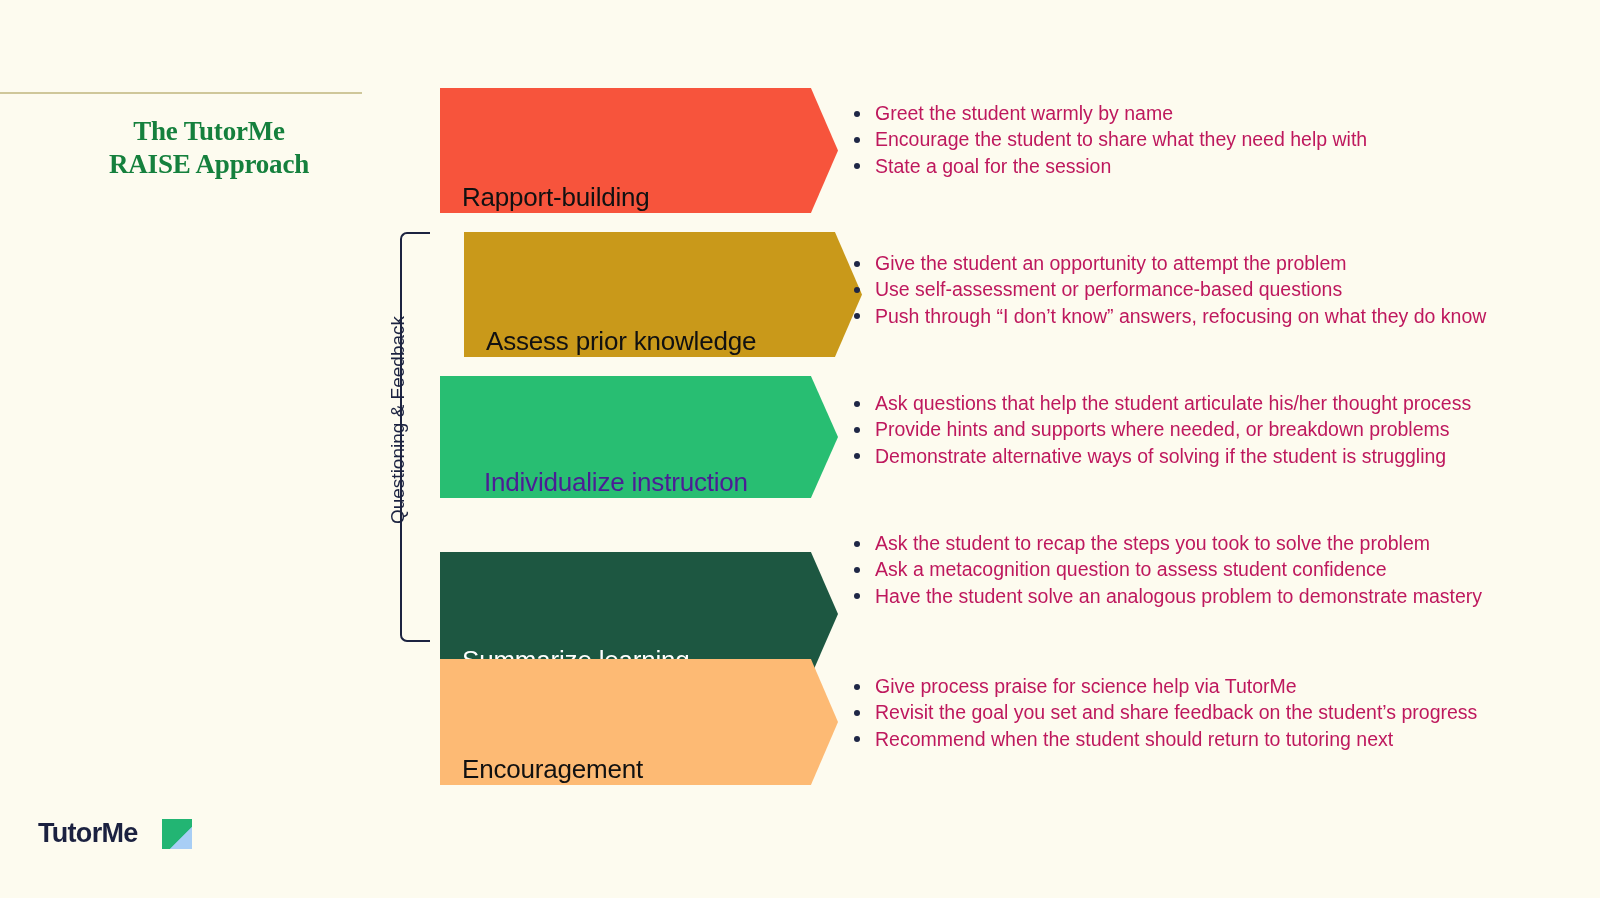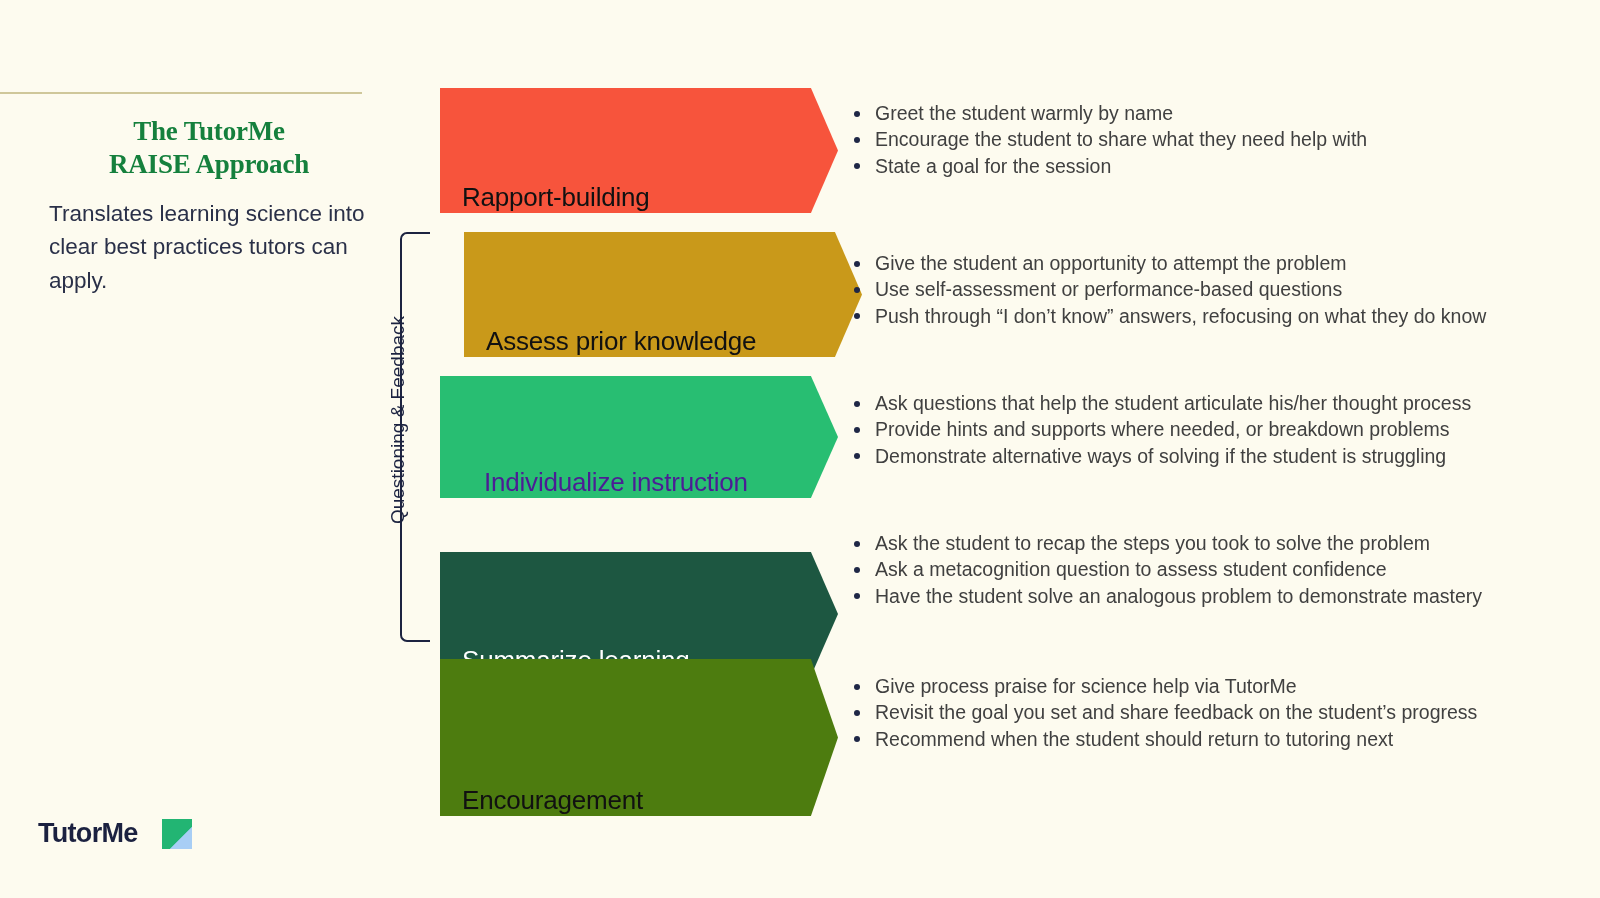--- a/index.html
+++ b/index.html
@@ -146,21 +146,21 @@
     top: 0;
     list-style: none;
     margin: 0;
     padding: 0;
   }
   .bullets li {
     position: relative;
     padding-left: 30px;
     font-size: 19.5px;
     line-height: 26.4px;
-    color: #404040;
+    color: #be185d;
     white-space: nowrap;
   }
   .bullets li::before {
     content: "";
     position: absolute;
     left: 9px;
     top: 10.5px;
     width: 6px;
     height: 6px;
     border-radius: 50%;
@@ -172,21 +172,20 @@
 
 <div id="left-panel">
 
   <div id="top-rule"></div>
 
   <div id="headline">
     <span>The TutorMe</span><br>
     <span>RAISE Approach</span>
   </div>
 
-  <div id="subhead">Translates learning science into clear best practices tutors can apply.</div>
 
   <div id="logo">
     <span id="logo-wordmark">TutorMe</span>
     <span id="logo-mark">
       <svg width="30" height="30" viewBox="0 0 30 30">
         <rect x="0" y="0" width="30" height="30" fill="#A8CEF5"></rect>
         <polygon points="0,0 30,0 30,8 8,30 0,30" fill="#22B573"></polygon>
         <polygon points="30,8 30,30 8,30" fill="#A8CEF5"></polygon>
       </svg>
     </span>
@@ -233,21 +232,21 @@
       <div class="chevron" style="height: 124px; background: rgb(29, 87, 65); margin-top: 36px;">
         <div class="chevron-label" style="color: rgb(255, 255, 255);">Summarize learning</div>
       </div>
       <ul class="bullets" style="top: 14px;">
         <li>Ask the student to recap the steps you took to solve the problem</li>
         <li>Ask a metacognition question to assess student confidence</li>
         <li>Have the student solve an analogous problem to demonstrate mastery</li>
       </ul>
     </div>
     <div class="row" style="top: 659px; height: 126px;">
-      <div class="chevron" style="height: 157px; background: #4d7c0f;">
+      <div class="chevron" style="height: 126px; background: #fdba74;">
         <div class="chevron-label" style="color: rgb(17, 17, 17);">Encouragement</div>
       </div>
       <ul class="bullets" style="top: 14px;">
         <li>Give process praise for science help via TutorMe</li>
         <li>Revisit the goal you set and share feedback on the student’s progress</li>
         <li>Recommend when the student should return to tutoring next</li>
       </ul>
     </div>
   </div>
 

